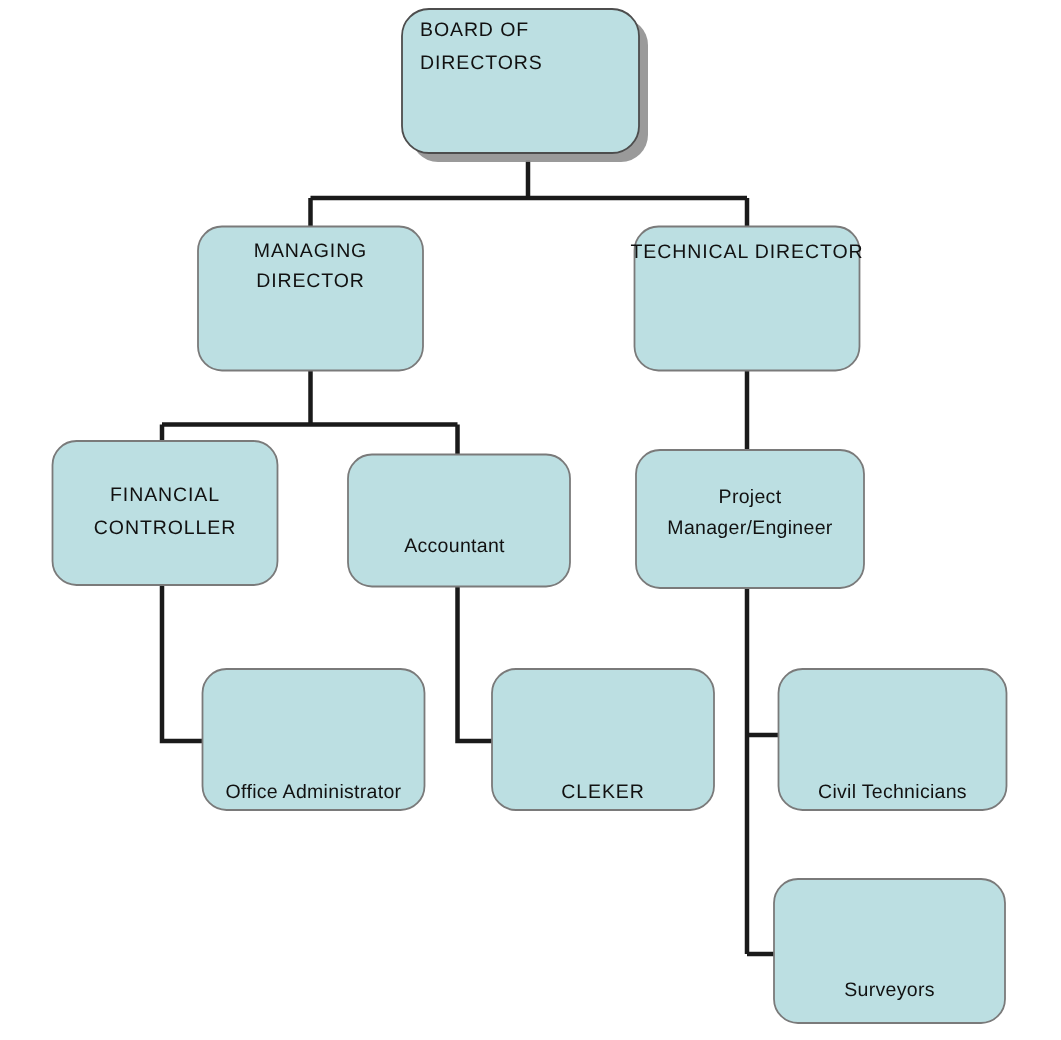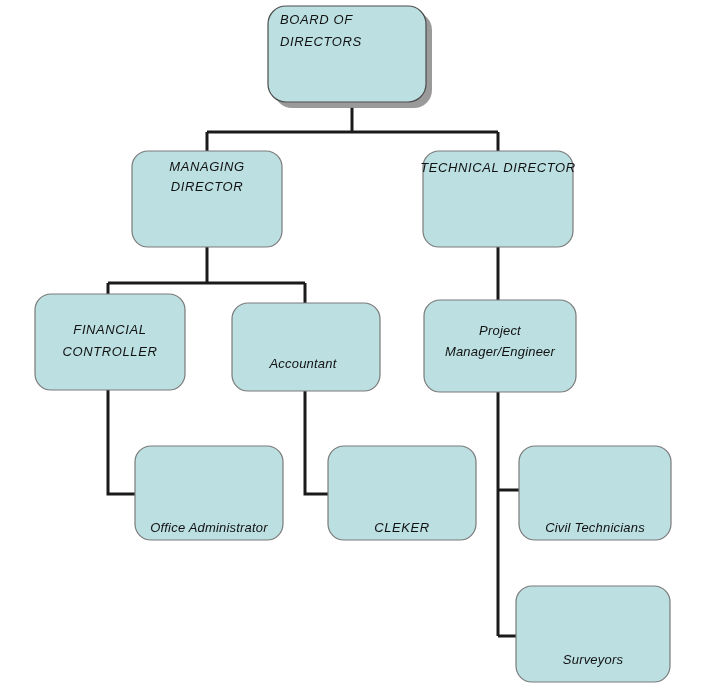--- a/index.html
+++ b/index.html
@@ -10,21 +10,20 @@
   body {
     width: 707px;
     height: 693px;
     font-family: "Liberation Sans", sans-serif;
     overflow: hidden;
   }
   #chart-root {
     position: relative;
     width: 627px;
     height: 693px;
-    font-style: italic;
   }
   svg#org-svg {
     position: absolute;
     top: 0;
     left: 0;
     width: 707px;
     height: 693px;
     display: block;
   }
   .node-rect {

